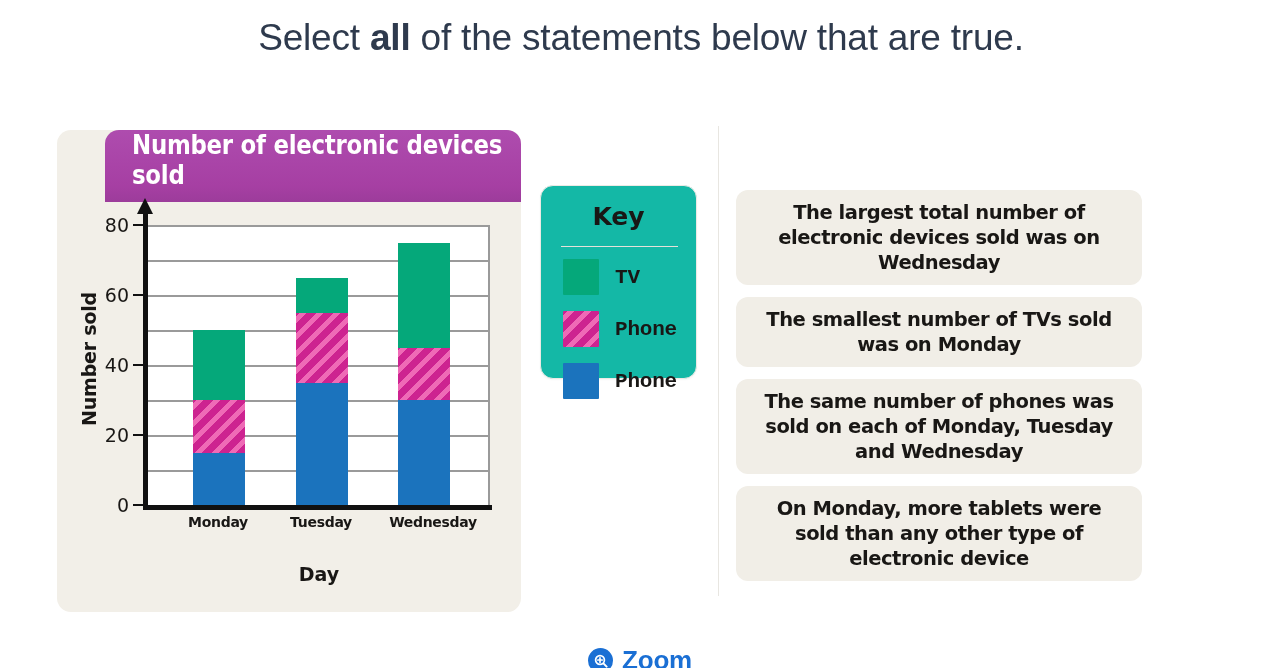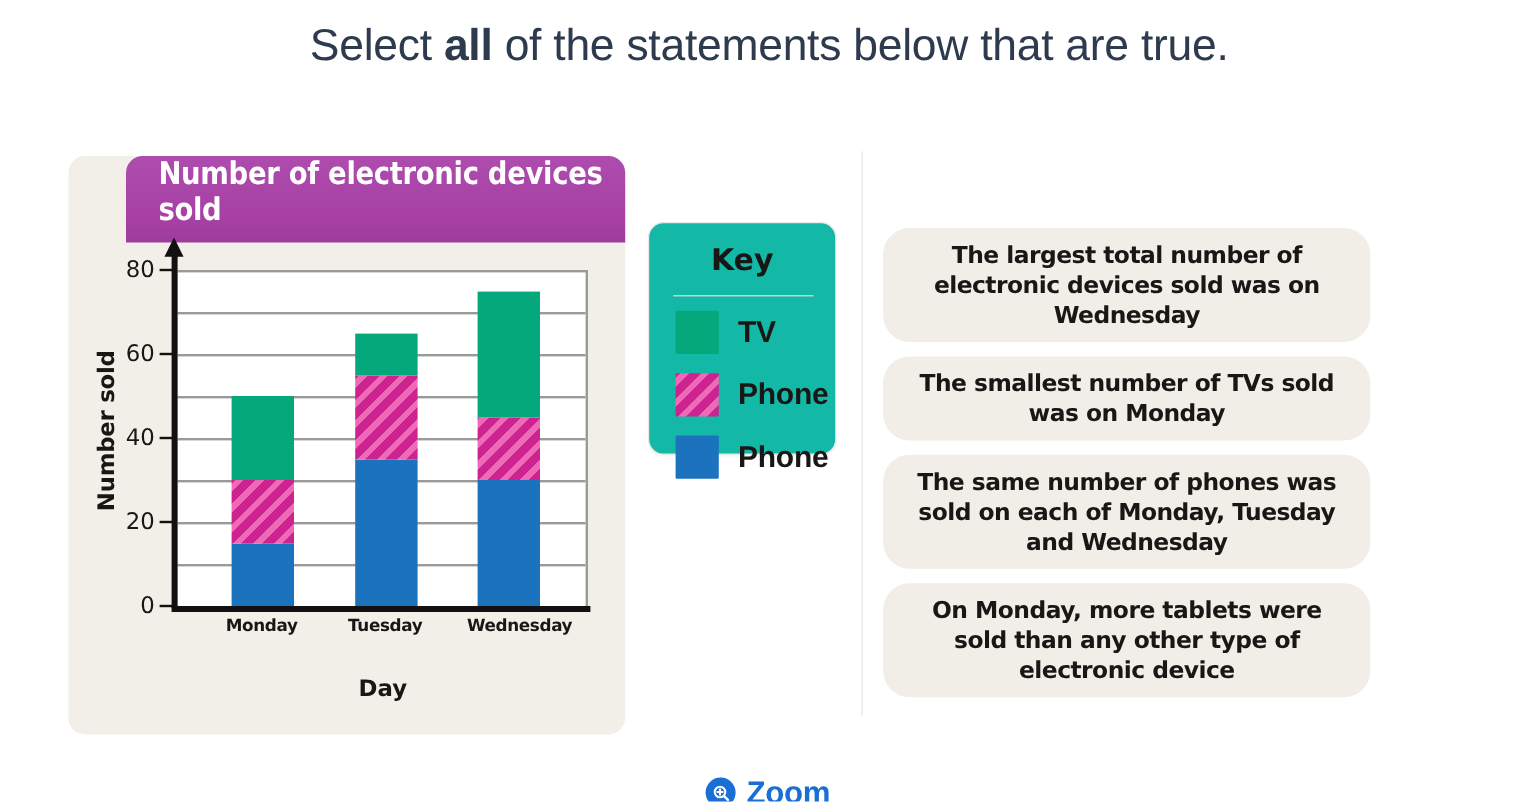--- a/index.html
+++ b/index.html
@@ -256,24 +256,24 @@
     align-items: center;
   }
   .key-swatch {
     width: 36px;
     height: 36px;
     flex: 0 0 36px;
     border-radius: 1px;
   }
   .key-label {
     margin-left: 16px;
-    font-size: 25px;
-    font-weight: 700;
-    color: #191715;
-    font-family: Liberation Sans, sans-serif;
+    font-size: 21px;
+    font-weight: 700;
+    color: #191715;
+    font-family: Liberation Mono, monospace;
     letter-spacing: -0.2px;
   }
 
   
   #panel-divider {
     position: absolute;
     left: 718px;
     top: 16px;
     width: 1px;
     height: 470px;
@@ -284,21 +284,21 @@
   #statements {
     position: absolute;
     left: 736px;
     top: 80px;
     width: 406px;
   }
   .statement-card {
     width: 406px;
     min-height: 70px;
     background: #f1eee7;
-    border-radius: 22px;
+    border-radius: 12px;
     margin-bottom: 12px;
     display: flex;
     align-items: center;
     justify-content: center;
     box-sizing: border-box;
     padding: 10px 16px;
     cursor: pointer;
   }
   .statement-text {
     text-align: center;

